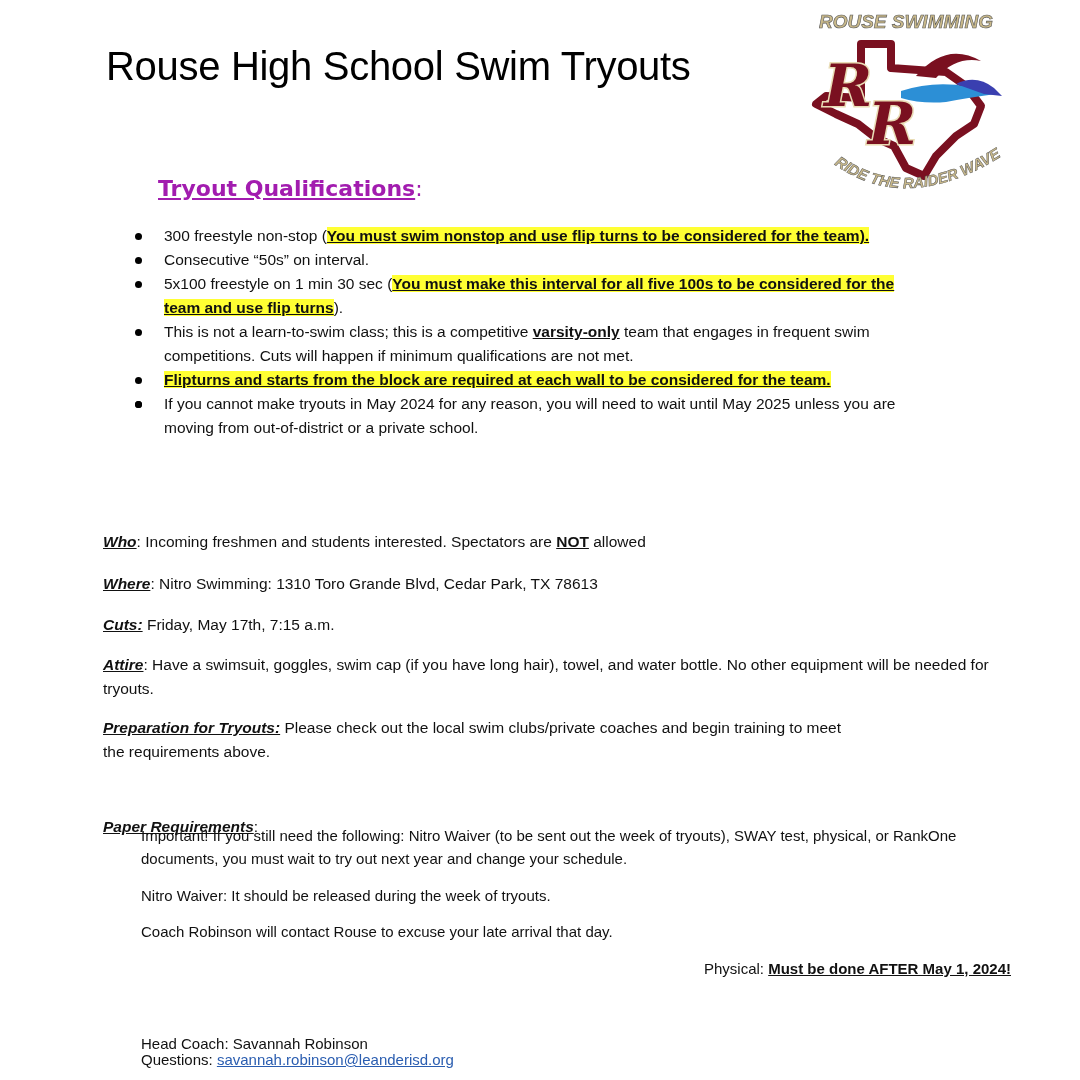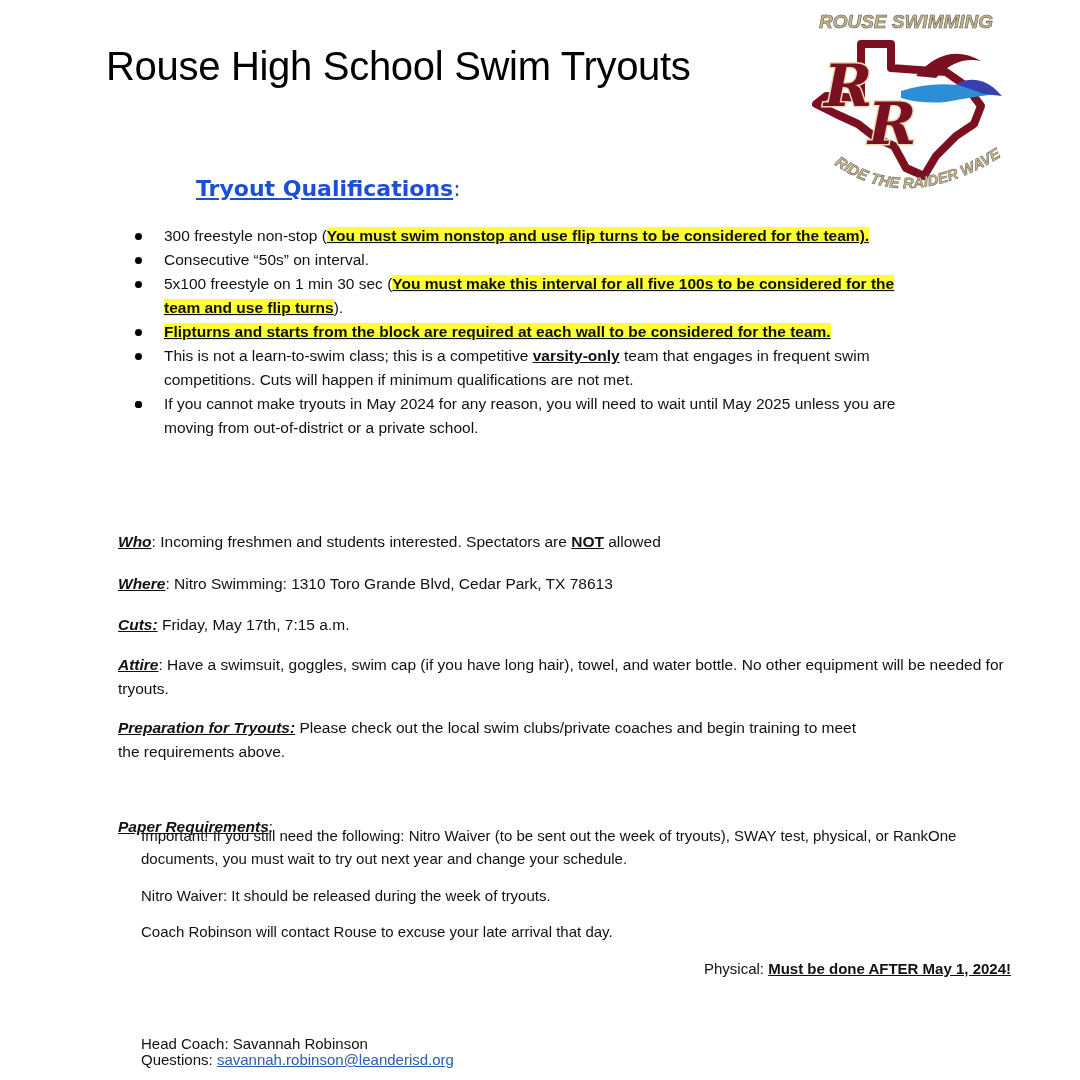--- a/index.html
+++ b/index.html
@@ -1,28 +1,28 @@
 <!DOCTYPE html>
 <html><head>
 <meta charset="utf-8">
 <style>
   html, body { margin: 0; padding: 0; background: #ffffff; }
   body { width: 1080px; height: 1080px; position: relative; overflow: hidden; color: #111; font-family: "Liberation Sans", sans-serif; }
   .abs { position: absolute; }
   .title { left: 106px; top: 44px; font-size: 40px; font-family: "Liberation Sans", sans-serif; color: #000; letter-spacing: -0.3px; white-space: nowrap; }
   .logo { left: 806px; top: 6px; width: 200px; height: 200px; }
-  .qual-heading { left: 158px; top: 176px; font-size: 22px; font-weight: bold; font-family: "DejaVu Sans", sans-serif; color: #1d4ed8; margin-left: 38px; }
+  .qual-heading { left: 158px; top: 176px; font-size: 22px; font-weight: bold; font-family: "DejaVu Sans", sans-serif; color: #a21caf; }
   .qual-heading .u { text-decoration: underline; }
   .qual-heading .colon { font-weight: normal; }
   ul.bullets { position: absolute; left: 0; top: 224px; margin: 0; padding: 0; list-style: none; width: 1000px; }
   ul.bullets li { position: relative; padding-left: 164px; font-size: 15.5px; line-height: 24px; font-family: "Liberation Sans", sans-serif; color: #111; width: 760px; }
   ul.bullets li .dot { position: absolute; left: 135px; top: 9px; width: 7px; height: 7px; border-radius: 50%; background: #000; }
   .hl { background: #ffff33; font-weight: bold; text-decoration: underline; }
   .bu { font-weight: bold; text-decoration: underline; }
-  .sec { position: absolute; left: 118px; font-size: 15.5px; line-height: 24px; color: #111; font-family: "Liberation Sans", sans-serif; }
+  .sec { position: absolute; left: 103px; font-size: 15.5px; line-height: 24px; color: #111; font-family: "Liberation Sans", sans-serif; }
   .lbl { font-weight: bold; font-style: italic; text-decoration: underline; }
   .para { position: absolute; left: 141px; font-size: 15px; line-height: 23px; color: #111; width: 870px; font-family: "Liberation Sans", sans-serif; }
   a.mail { color: #2a5db0; text-decoration: underline; }
 </style>
 </head>
 <body>
 
 <div class="abs title">Rouse High School Swim Tryouts</div>
 
 <div class="abs logo">
@@ -45,22 +45,22 @@
 </div>
 
 <div class="abs qual-heading">
   <span class="u">Tryout Qualifications</span><span class="colon">:</span>
 </div>
 
 <ul class="bullets">
   <li><span class="dot"></span><span>300 freestyle non-stop (</span><span class="hl">You must swim nonstop and use flip turns to be considered for the team).</span></li>
   <li><span class="dot"></span><span>Consecutive “50s” on interval.</span></li>
   <li><span class="dot"></span><span> 5x100 freestyle on 1 min 30 sec (</span><span class="hl">You must make this interval for all five 100s to be considered for the team and use flip turns</span><span>).</span></li>
+  <li><span class="dot"></span><span>This is not a learn-to-swim class; this is a competitive </span><span class="bu">varsity-only</span><span> team that engages in frequent swim competitions. Cuts will happen if minimum qualifications are not met.</span></li>
   <li><span class="dot"></span><span> </span><span class="hl">Flipturns and starts from the block are required at each wall to be considered for the team.</span></li>
-  <li><span class="dot"></span><span>This is not a learn-to-swim class; this is a competitive </span><span class="bu">varsity-only</span><span> team that engages in frequent swim competitions. Cuts will happen if minimum qualifications are not met.</span></li>
   <li><span class="dot"></span></li>
   <li><span class="dot"></span><span>If you cannot make tryouts in May 2024 for any reason, you will need to wait until May 2025 unless you are moving from out-of-district or a private school.</span></li>
 </ul>
 
 <div class="sec" style="top:530px;">
   <span class="lbl">Who</span><span>: </span><span>Incoming freshmen and students interested. Spectators are </span><span class="bu">NOT</span><span> allowed</span>
 </div>
 
 <div class="sec" style="top:572px;">
   <span class="lbl">Where</span><span>: </span><span>Nitro Swimming: 1310 Toro Grande Blvd, Cedar Park, TX 78613</span>

